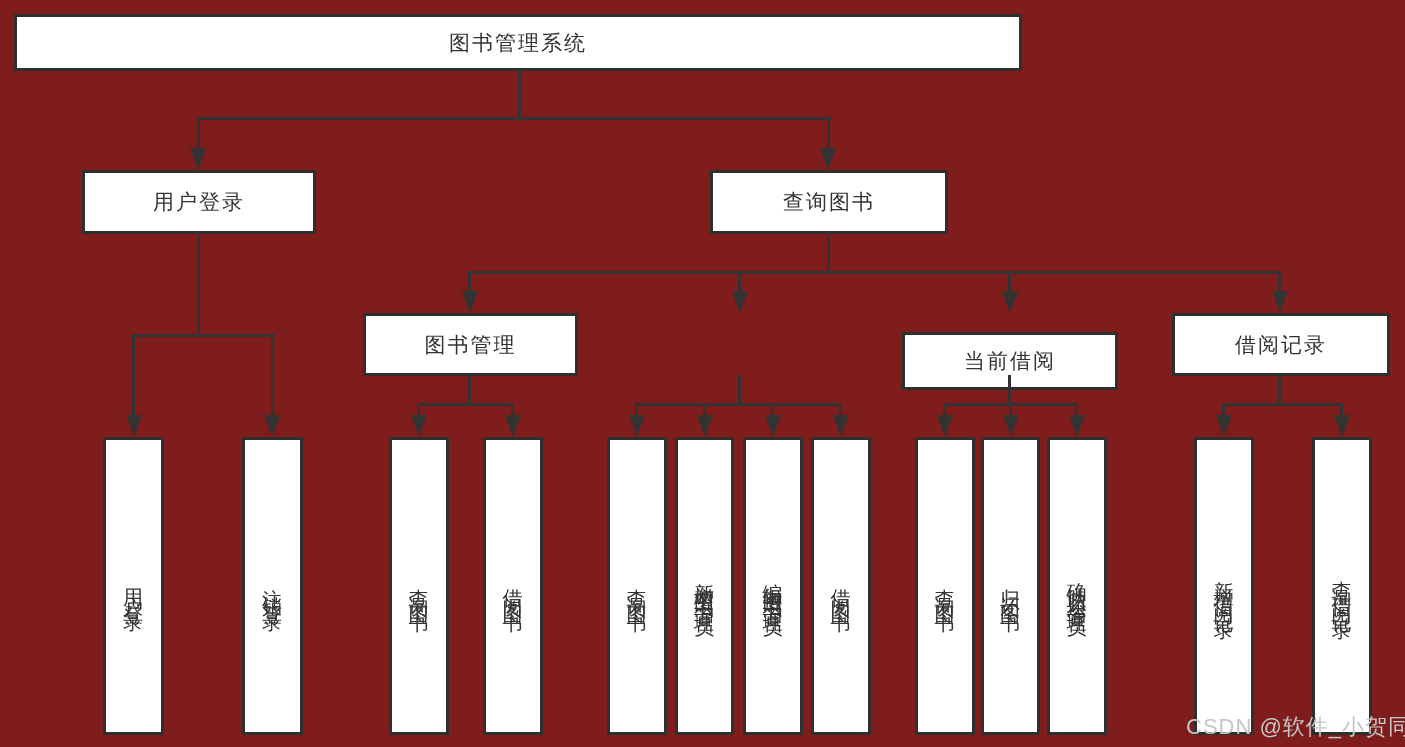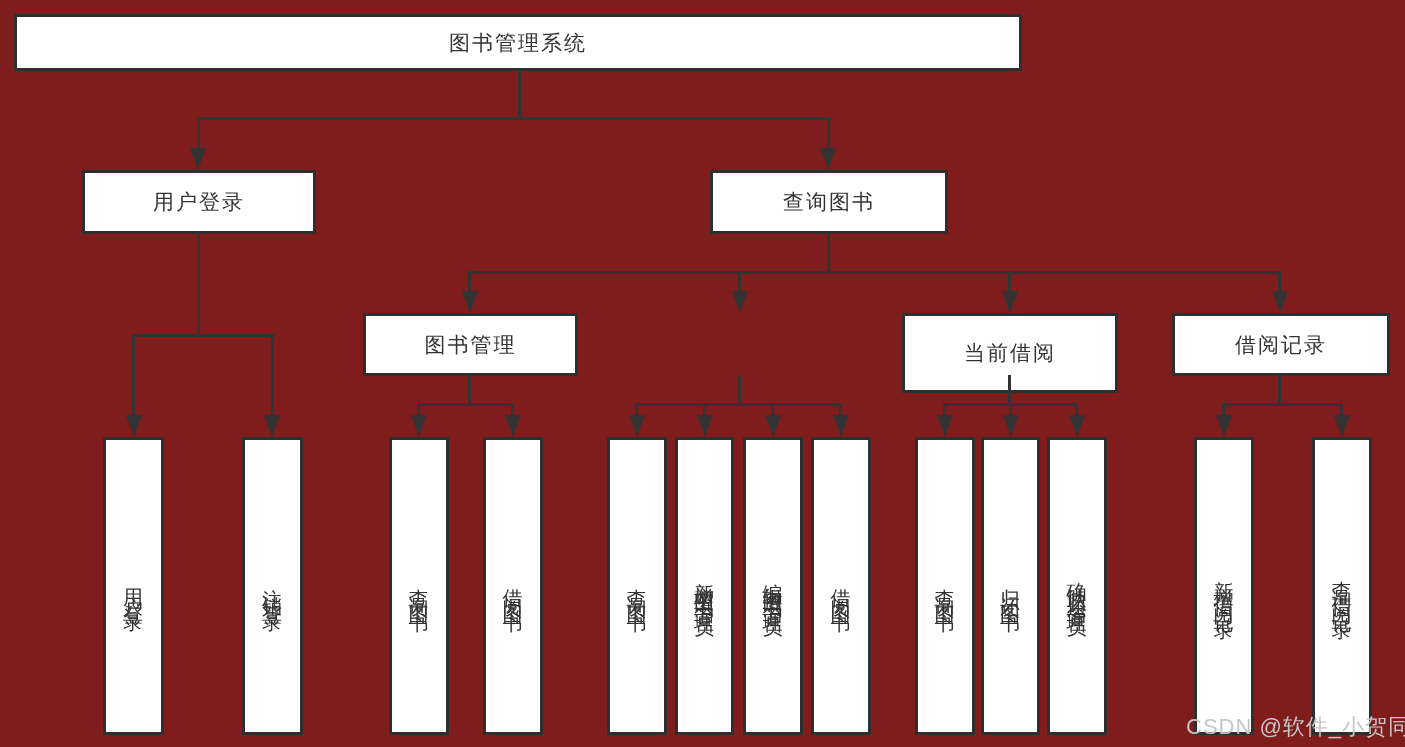--- a/index.html
+++ b/index.html
@@ -59,21 +59,21 @@
   <div class="ln" style="left:468px;top:271px;width:3px;height:24px"></div>
   <div class="arw" style="left:462px;top:291px"></div>
   <div class="ln" style="left:738px;top:271px;width:3px;height:24px"></div>
   <div class="arw" style="left:732px;top:291px"></div>
   <div class="ln" style="left:1008px;top:271px;width:3px;height:24px"></div>
   <div class="arw" style="left:1002px;top:291px"></div>
   <div class="ln" style="left:1278px;top:271px;width:3px;height:24px"></div>
   <div class="arw" style="left:1272px;top:291px"></div>
 
   <div class="node" style="left:363px;top:313px;width:215px;height:63px">图书管理</div>
-  <div class="node" style="left:902px;top:313px;width:216px;height:80px">当前借阅</div>
+  <div class="node" style="left:902px;top:332px;width:216px;height:58px">当前借阅</div>
   <div class="node" style="left:1172px;top:313px;width:218px;height:63px">借阅记录</div>
 
   <div class="ln" style="left:468px;top:375px;width:3px;height:31px"></div>
   <div class="ln" style="left:417px;top:403px;width:97px;height:3px"></div>
   <div class="ln" style="left:417px;top:403px;width:3px;height:14px"></div>
   <div class="arw" style="left:411px;top:415px"></div>
   <div class="ln" style="left:511px;top:403px;width:3px;height:14px"></div>
   <div class="arw" style="left:505px;top:415px"></div>
 
   <div class="ln" style="left:738px;top:375px;width:3px;height:31px"></div>

